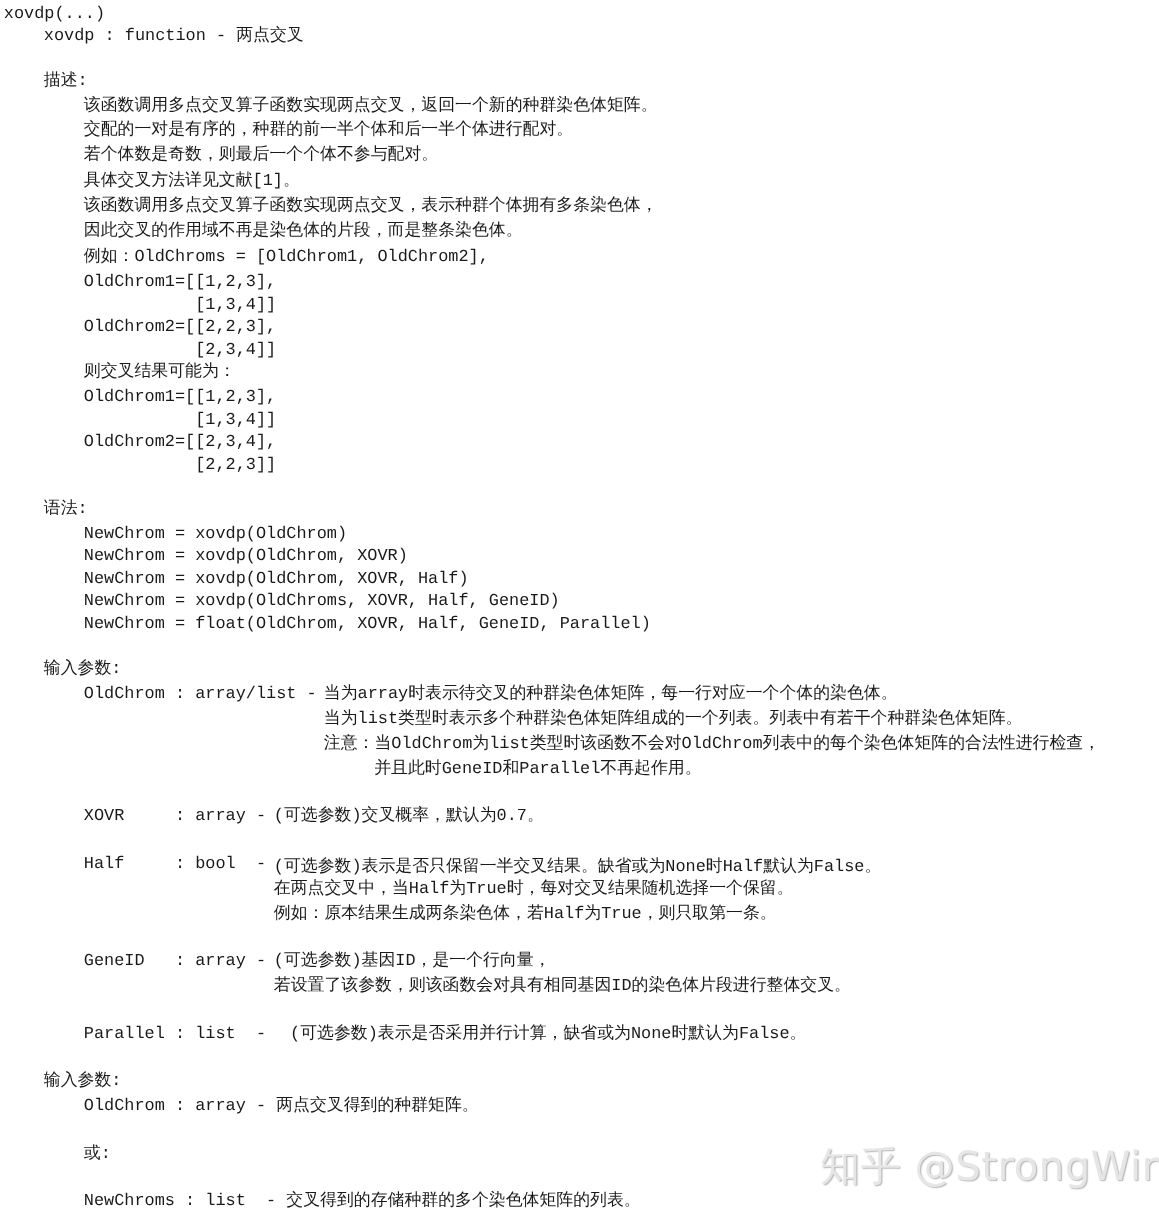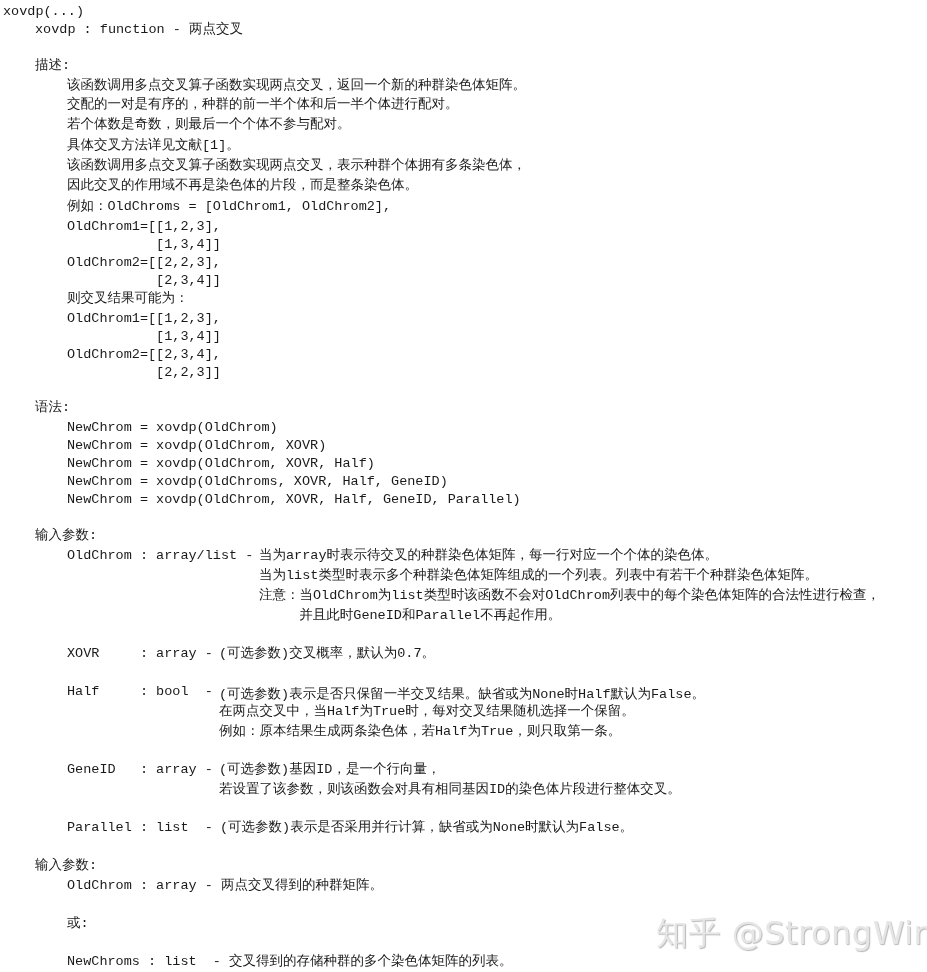--- a/index.html
+++ b/index.html
@@ -33,21 +33,21 @@
   <div class="ln" style="left:67px;top:310px">OldChrom1=[[1,2,3],</div>
   <div class="ln" style="left:67px;top:328px">           [1,3,4]]</div>
   <div class="ln" style="left:67px;top:346px">OldChrom2=[[2,3,4],</div>
   <div class="ln" style="left:67px;top:364px">           [2,2,3]]</div>
 
   <div class="ln" style="left:35px;top:399px">语法:</div>
   <div class="ln" style="left:67px;top:419px">NewChrom = xovdp(OldChrom)</div>
   <div class="ln" style="left:67px;top:437px">NewChrom = xovdp(OldChrom, XOVR)</div>
   <div class="ln" style="left:67px;top:455px">NewChrom = xovdp(OldChrom, XOVR, Half)</div>
   <div class="ln" style="left:67px;top:473px">NewChrom = xovdp(OldChroms, XOVR, Half, GeneID)</div>
-  <div class="ln" style="left:67px;top:491px">NewChrom = xovdp(OldChrom, XOVR, Half, GeneID, Parallel)</div>
+  <div class="ln" style="left:67px;top:491px">NewChrom = float(OldChrom, XOVR, Half, GeneID, Parallel)</div>
 
   <div class="ln" style="left:35px;top:527px">输入参数:</div>
 
   <div class="ln" style="left:67px;top:547px">OldChrom : array/list - </div>
   <div class="ln" style="left:259px;top:547px">当为array时表示待交叉的种群染色体矩阵，每一行对应一个个体的染色体。</div>
   <div class="ln" style="left:259px;top:567px">当为list类型时表示多个种群染色体矩阵组成的一个列表。列表中有若干个种群染色体矩阵。</div>
   <div class="ln" style="left:259px;top:587px">注意：当OldChrom为list类型时该函数不会对OldChrom列表中的每个染色体矩阵的合法性进行检查，</div>
   <div class="ln" style="left:275px;top:607px">   并且此时GeneID和Parallel不再起作用。</div>
 
   <div class="ln" style="left:67px;top:645px">XOVR     : array - </div>
@@ -56,21 +56,21 @@
   <div class="ln" style="left:67px;top:683px">Half     : bool  - </div>
   <div class="ln" style="left:219px;top:686px">(可选参数)表示是否只保留一半交叉结果。缺省或为None时Half默认为False。</div>
   <div class="ln" style="left:219px;top:703px">在两点交叉中，当Half为True时，每对交叉结果随机选择一个保留。</div>
   <div class="ln" style="left:219px;top:723px">例如：原本结果生成两条染色体，若Half为True，则只取第一条。</div>
 
   <div class="ln" style="left:67px;top:761px">GeneID   : array - </div>
   <div class="ln" style="left:219px;top:761px">(可选参数)基因ID，是一个行向量，</div>
   <div class="ln" style="left:219px;top:781px">若设置了该参数，则该函数会对具有相同基因ID的染色体片段进行整体交叉。</div>
 
   <div class="ln" style="left:67px;top:819px">Parallel : list  - </div>
-  <div class="ln" style="left:220px;top:819px">(可选参数)表示是否采用并行计算，缺省或为None时默认为False。</div>
+  <div class="ln" style="left:232px;top:819px">(可选参数)表示是否采用并行计算，缺省或为None时默认为False。</div>
 
   <div class="ln" style="left:35px;top:857px">输入参数:</div>
   <div class="ln" style="left:67px;top:877px">OldChrom : array - 两点交叉得到的种群矩阵。</div>
   <div class="ln" style="left:67px;top:915px">或:</div>
   <div class="ln" style="left:67px;top:953px">NewChroms : list  - 交叉得到的存储种群的多个染色体矩阵的列表。</div>
 </div>
 
 <div class="watermark">知乎 @StrongWind</div>
 
 </body></html>

